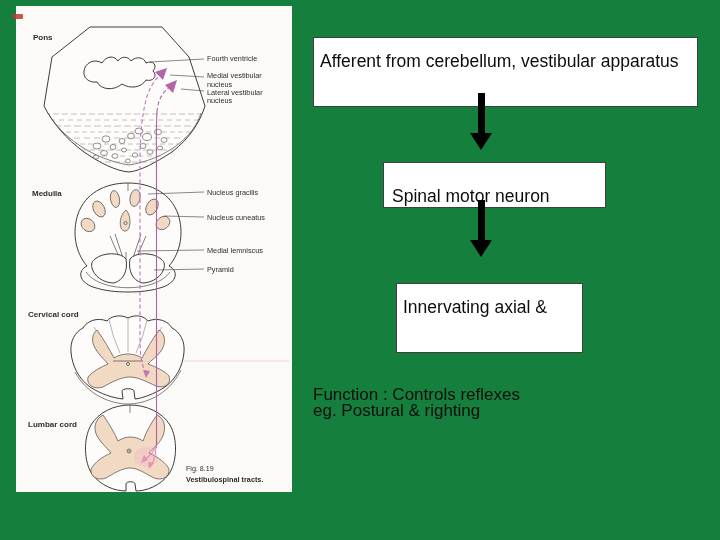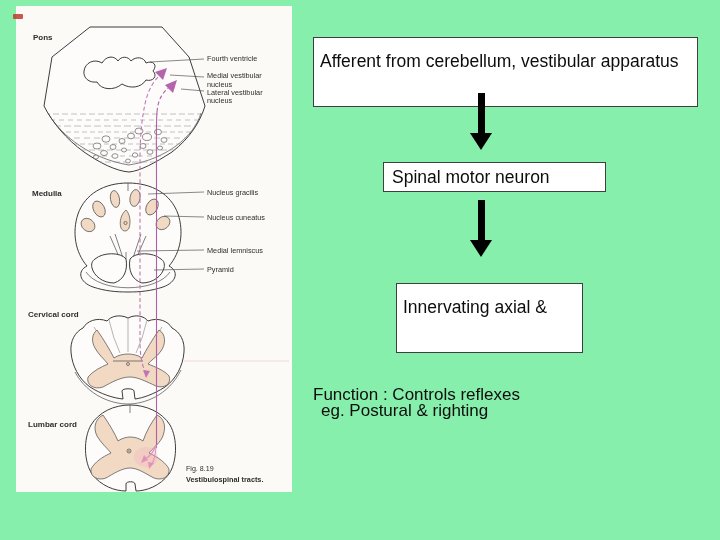--- a/index.html
+++ b/index.html
@@ -1,37 +1,37 @@
 <!DOCTYPE html>
 <html><head>
 <meta charset="utf-8">
 <style>
   html,body{margin:0;padding:0;background:#fff;}
   .slide{
-    position:relative;width:720px;height:540px;background:#86efac;overflow:hidden;
+    position:relative;width:720px;height:540px;background:#15803d;overflow:hidden;
     font-family:"Liberation Sans",sans-serif;color:#111;
   }
   
   .anatomy-svg{position:absolute;left:0;top:0;width:300px;height:540px;}
   .anatomy-svg text{font-family:"Liberation Sans",sans-serif;fill:#2e2e2e;}
   .ann{font-size:7.3px;}
   .sect{font-size:8px;font-weight:bold;fill:#222;}
   .capfig{font-size:7.1px;fill:#4a4a4a;}
   .captitle{font-size:7.3px;font-weight:bold;fill:#333;}
   .outline{fill:#fdfcfa;stroke:#3d3d3d;stroke-width:1;}
   .thin{fill:none;stroke:#4a4a4a;stroke-width:.7;}
   .fan{fill:none;stroke:#777;stroke-width:.55;}
   .tan{fill:#f1d9c3;stroke:#4a4a4a;stroke-width:.7;}
   .ptr{stroke:#4a4a4a;stroke-width:.65;}
   
   .fbox{
     position:absolute;background:#fff;border:1px solid #3f3f3f;
     font-size:17.5px;line-height:21px;padding:13px 6px;color:#0d0d0d;
   }
-  .fbox.single{display:flex;align-items:center;padding:0 0 0 8px;}
+  .fbox.single{display:flex;align-items:flex-end;padding:16px 0 0 8px;}
   .arrow{position:absolute;width:22px;}
   .arrow .shaft{position:absolute;left:7.5px;top:0;width:7px;background:#000;}
   .arrow .head{position:absolute;left:0;width:0;height:0;
     border-left:11px solid transparent;border-right:11px solid transparent;
     border-top:17px solid #000;}
   .note{position:absolute;left:313px;font-size:17px;line-height:22px;color:#0d0d0d;white-space:nowrap;}
 </style>
 </head>
 <body>
 
@@ -199,15 +199,15 @@
   <div class="arrow" style="left:470px;top:200px;height:58px;">
     <div class="shaft" style="height:41px;"></div>
     <div class="head" style="top:40px;"></div>
   </div>
 
   <div class="fbox" style="left:396px;top:275px;width:173px;height:42px;margin-top:8px;">
     <div>Innervating axial &amp;</div>
   </div>
 
   <div class="note" style="top:384px;">Function : Controls reflexes</div>
-  <div class="note" style="top:400px;margin-left:8px;">eg. Postural &amp; righting</div>
+  <div class="note" style="top:400px;">eg. Postural &amp; righting</div>
 
 </div>
 
 </body></html>

